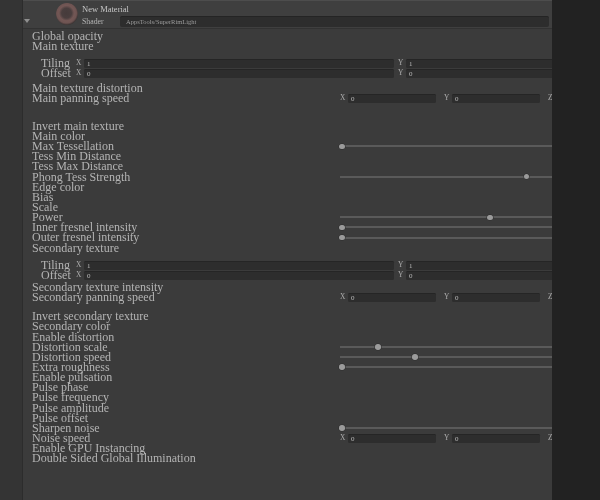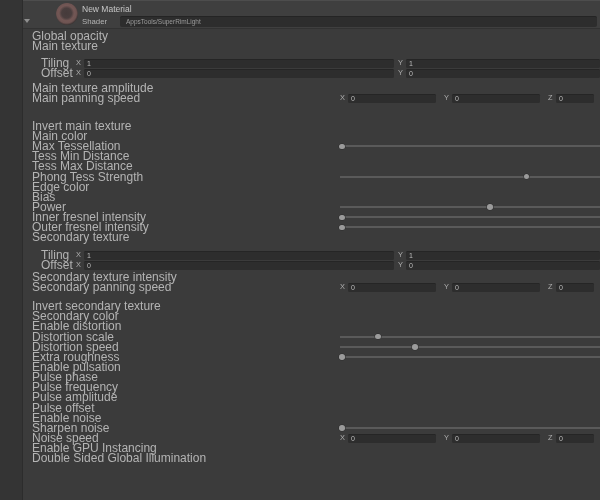--- a/index.html
+++ b/index.html
@@ -1,21 +1,21 @@
 <!DOCTYPE html>
 <html style="--bg: #3b3b3b; --strip: #343434; --field: #2d2d2d; --text: #b4b4b4; --handle: #9b9b9b;"><head>
 <meta charset="utf-8">
 <style>
   :root{
     --bg:#3b3b3b; --strip:#343434; --header:#3f3f3f; --field:#2d2d2d;
     --text:#b4b4b4; --title:#c6c6c6; --track:#5a5a5a; --handle:#9b9b9b;
   }
   html,body{margin:0;padding:0;background:#222;}
   body{font-family:"Liberation Sans",sans-serif;-webkit-font-smoothing:antialiased;}
-  .window{position:relative;width:600px;height:500px;background:var(--bg);overflow:hidden;}
+  .window{position:relative;width:552px;height:500px;background:var(--bg);overflow:hidden;font-family:Liberation Serif, serif;}
   .left-strip{position:absolute;left:0;top:0;width:22px;height:500px;background:var(--strip);border-right:1px solid #2c2c2c;}
   .header{position:absolute;left:23px;top:0;right:0;height:29px;background:var(--header);border-top:1px solid #4d4d4d;box-sizing:border-box;border-bottom:1px solid #323232;}
   .mat-icon{position:absolute;left:33px;top:2px;width:22px;height:22px;border-radius:50%;
     background:radial-gradient(circle at 48% 46%, #453b3b 0%, #4a3e3e 30%, #735755 46%, #6e5452 60%, #3a3232 72%, #383131 100%);}
   .title{position:absolute;left:59px;top:3px;font-size:8.5px;color:var(--title);white-space:nowrap;}
   .shader-label{position:absolute;left:59px;top:16px;font-size:7.8px;color:var(--text);}
   .shader-field{position:absolute;left:97px;top:15px;right:3px;height:11px;background:var(--field);
     border-top:1px solid #242424;border-radius:2px;box-sizing:border-box;
     font-size:6.5px;line-height:10px;color:#9c9c9c;padding-left:6px;white-space:nowrap;overflow:hidden;}
   .foldout{position:absolute;left:24px;top:19px;width:0;height:0;
@@ -69,21 +69,21 @@
         <span class="axis" style="left: 53px;">X</span>
         <div class="field" style="left: 61px; width: 310px;">
           <span class="val">0</span>
         </div>
         <span class="axis" style="left: 375px;">Y</span>
         <div class="field" style="left: 383px; width: 194px;">
           <span class="val">0</span>
         </div>
       </div>
       <div class="row" style="margin-top: 4px;">
-        <span class="lbl">Main texture amplitude</span>
+        <span class="lbl">Main texture distortion</span>
       </div>
       <div class="row">
         <span class="lbl">Main panning speed</span>
         <span class="axis" style="left: 317px;">X</span>
         <div class="field" style="left: 325px; width: 88px;">
           <span class="val">0</span>
         </div>
         <span class="axis" style="left: 421px;">Y</span>
         <div class="field" style="left: 429px; width: 88px;">
           <span class="val">0</span>
@@ -115,20 +115,23 @@
         <div class="slider-track"></div>
         <div class="slider-handle" style="left: 500.94px;"></div>
       </div>
       <div class="row">
         <span class="lbl">Edge color</span>
       </div>
       <div class="row">
         <span class="lbl">Bias</span>
       </div>
       <div class="row">
+        <span class="lbl">Scale</span>
+      </div>
+      <div class="row">
         <span class="lbl">Power</span>
         <div class="slider-track"></div>
         <div class="slider-handle" style="left: 464.255px;"></div>
       </div>
       <div class="row">
         <span class="lbl">Inner fresnel intensity</span>
         <div class="slider-track"></div>
         <div class="slider-handle" style="left: 316.25px;"></div>
       </div>
       <div class="row">
@@ -212,23 +215,20 @@
       <div class="row">
         <span class="lbl">Pulse frequency</span>
       </div>
       <div class="row">
         <span class="lbl">Pulse amplitude</span>
       </div>
       <div class="row">
         <span class="lbl">Pulse offset</span>
       </div>
       <div class="row">
-        <span class="lbl">Enable noise</span>
-      </div>
-      <div class="row">
         <span class="lbl">Sharpen noise</span>
         <div class="slider-track"></div>
         <div class="slider-handle" style="left: 316.25px;"></div>
       </div>
       <div class="row">
         <span class="lbl">Noise speed</span>
         <span class="axis" style="left: 317px;">X</span>
         <div class="field" style="left: 325px; width: 88px;">
           <span class="val">0</span>
         </div>

